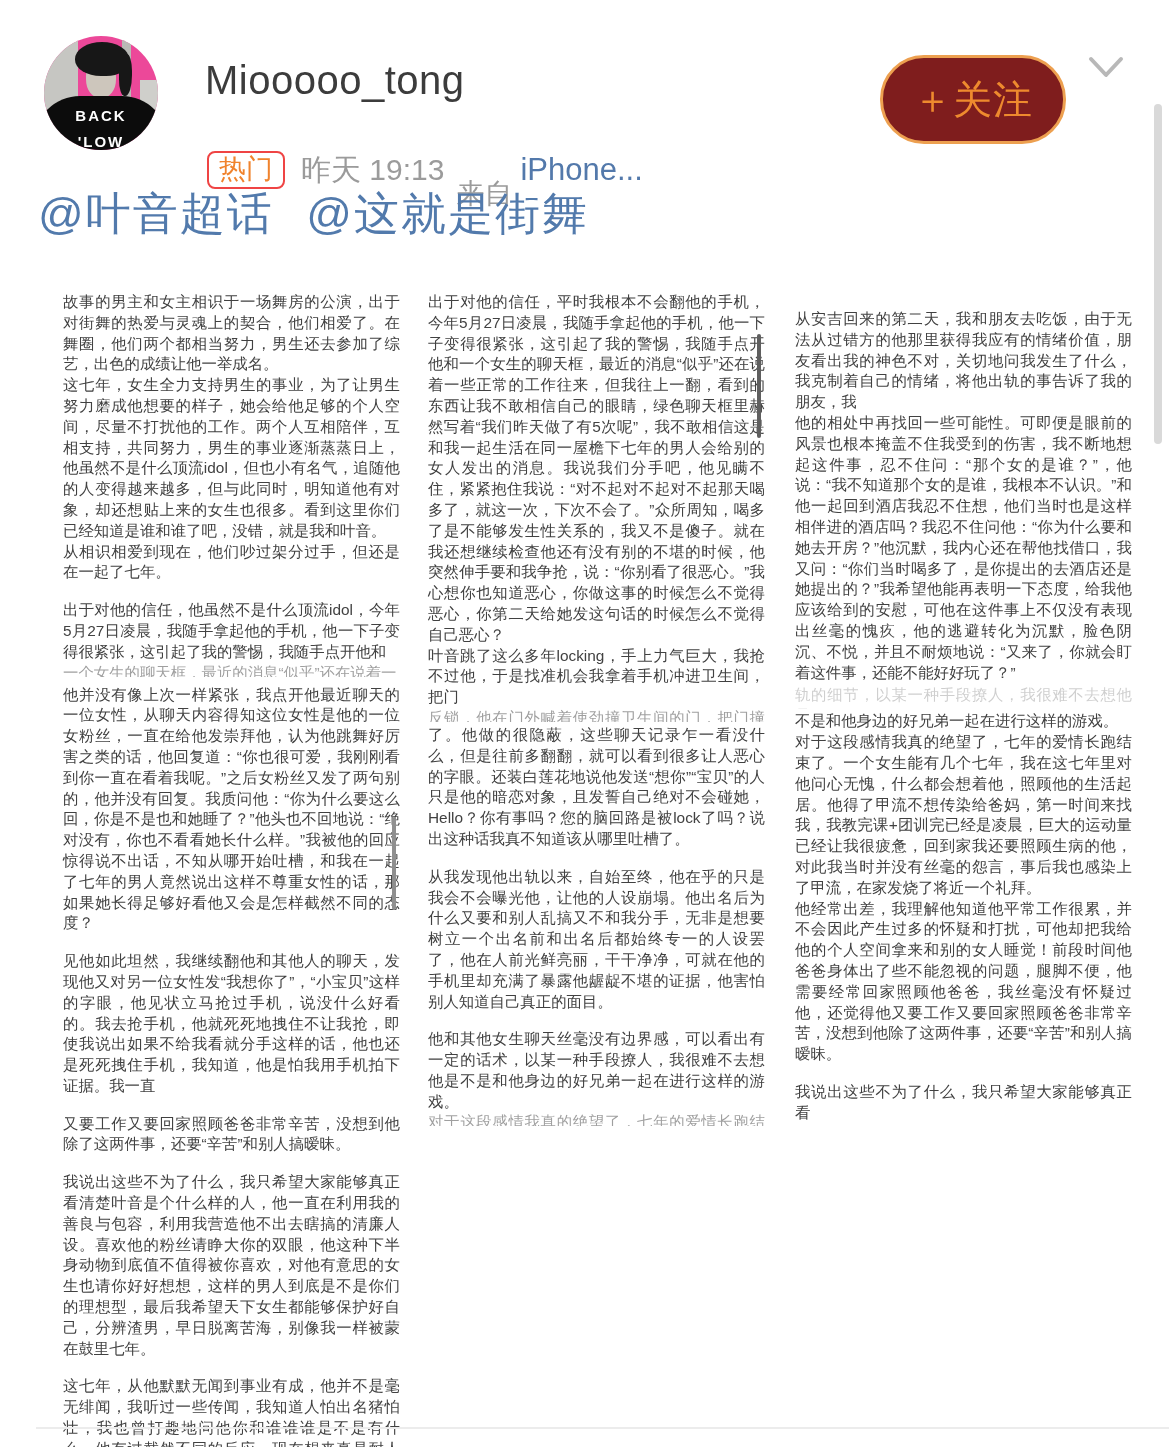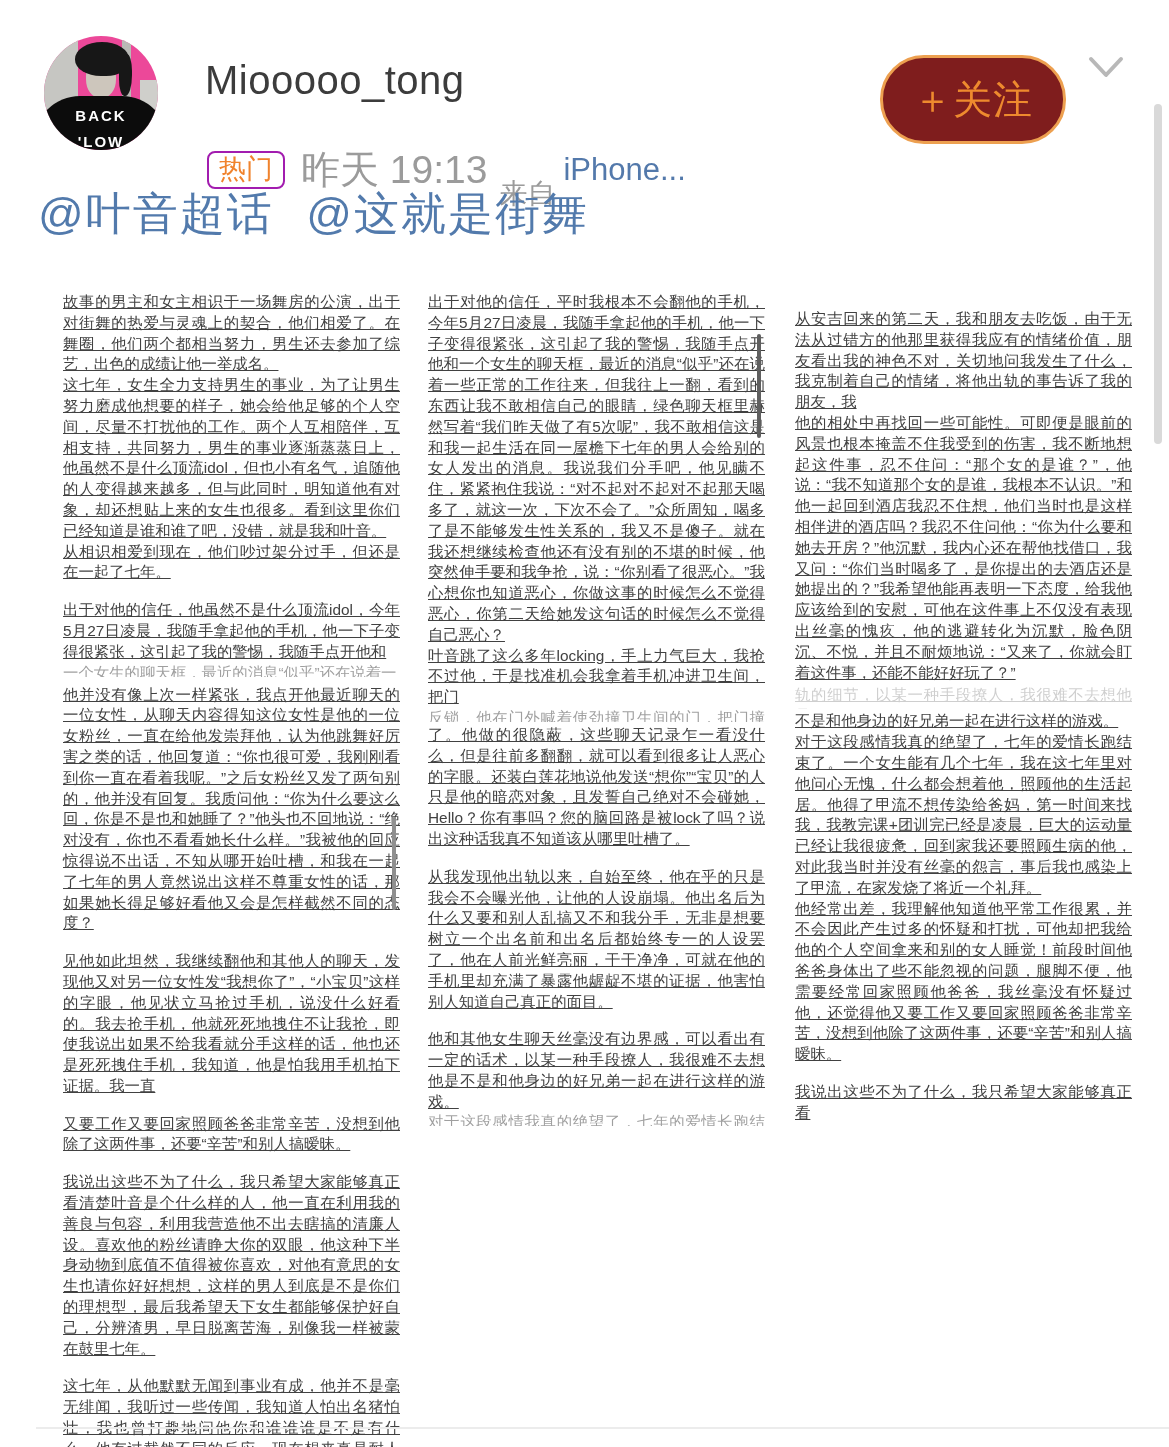--- a/index.html
+++ b/index.html
@@ -15,39 +15,39 @@
   .av-s3{position:absolute;left:96px;top:44px;width:18px;height:70px;background:#cfcfcb;}
   .av-face{position:absolute;left:42px;top:22px;width:30px;height:40px;background:#cdc6bc;border-radius:46%;}
   .av-hair{position:absolute;left:31px;top:6px;width:54px;height:34px;background:#171717;border-radius:50% 50% 42% 48%;}
   .av-hair:after{content:"";position:absolute;left:44px;top:12px;width:13px;height:42px;background:#171717;border-radius:0 40% 50% 40%;}
   .av-torso{position:absolute;left:-10px;bottom:-8px;width:134px;height:62px;background:#0c0c0c;
     border-radius:46px 46px 0 0;color:#fff;text-align:center;font-weight:bold;letter-spacing:2px;}
   .av-l1{font-size:15px;margin-top:11px;}
   .av-l2{font-size:15px;margin-top:9px;}
   .username{position:absolute;left:205px;top:58px;font-size:40px;color:#3c3c3c;letter-spacing:.5px;cursor:pointer;}
   .meta{position:absolute;left:207px;top:127px;display:flex;align-items:center;}
-  .hot-badge{border:2px solid #a21caf;color:#f0832d;border-radius:8px;font-size:27px;
+  .hot-badge{border:2px solid #ef4444;color:#f0832d;border-radius:8px;font-size:27px;
     padding:3px 10px 4px 10px;line-height:1;}
-  .time{font-size:39px;color:#9b9b9b;margin-left:16px;}
+  .time{font-size:30px;color:#9b9b9b;margin-left:16px;}
   .source{font-size:28px;color:#9b9b9b;margin-left:12px;margin-top:48px;}
   .source-app{font-size:31px;color:#5379ab;margin-left:8px;cursor:pointer;}
   .follow-btn{position:absolute;left:880px;top:55px;width:180px;height:83px;border:3px solid #eda050;
     border-radius:44px;color:#ee8a2e;font-size:39px;display:flex;align-items:center;justify-content:center;
     background:#7f1d1d;cursor:pointer;letter-spacing:1px;}
   .chevron{position:absolute;left:1088px;top:56px;width:36px;height:24px;cursor:pointer;}
   
   .post-title{position:absolute;left:38px;top:184px;font-size:45px;color:#527aac;letter-spacing:2px;}
   .post-title .m2{margin-left:18px;}
   .post-title span{cursor:pointer;}
   
   .bodywrap{position:absolute;left:63px;top:292px;width:1092px;display:flex;}
   .col{width:337px;}
   .col.c1{margin-right:28px;}
   .col.c2{margin-right:30px;}
-  .para{margin:0;font-size:15.4px;line-height:20.8px;color:#414141;text-align:justify;text-decoration:underline;}
+  .para{margin:0;font-size:15.4px;line-height:20.8px;color:#414141;text-align:justify;}
   .gap{margin-top:17px;}
   .gap-sm{margin-top:8px;}
   .cut{height:14px;overflow:hidden;opacity:.5;filter:blur(.3px);margin-bottom:3px;}
   .faint{height:24px;overflow:hidden;opacity:.25;filter:blur(.6px);margin-top:2px;margin-bottom:2px;}
   
   .sb-inner1{position:absolute;left:392px;top:817px;width:4px;height:93px;background:#8f8f8f;border-radius:2px;}
   .sb-inner2{position:absolute;left:757px;top:334px;width:4px;height:104px;background:#5f5f5f;border-radius:2px;}
   .sb-page{position:absolute;left:1154px;top:104px;width:8px;height:340px;background:#d9d9d9;border-radius:4px;}
   .divider{position:absolute;left:36px;top:1427px;width:1133px;height:2px;background:#ececec;}
 </style>

